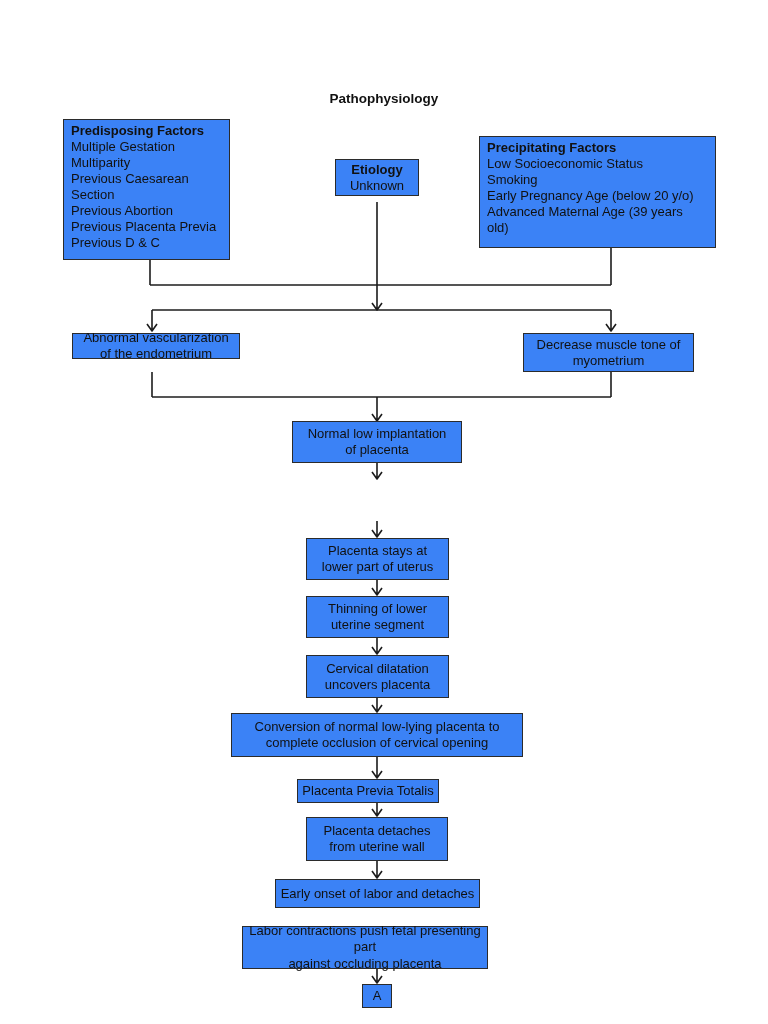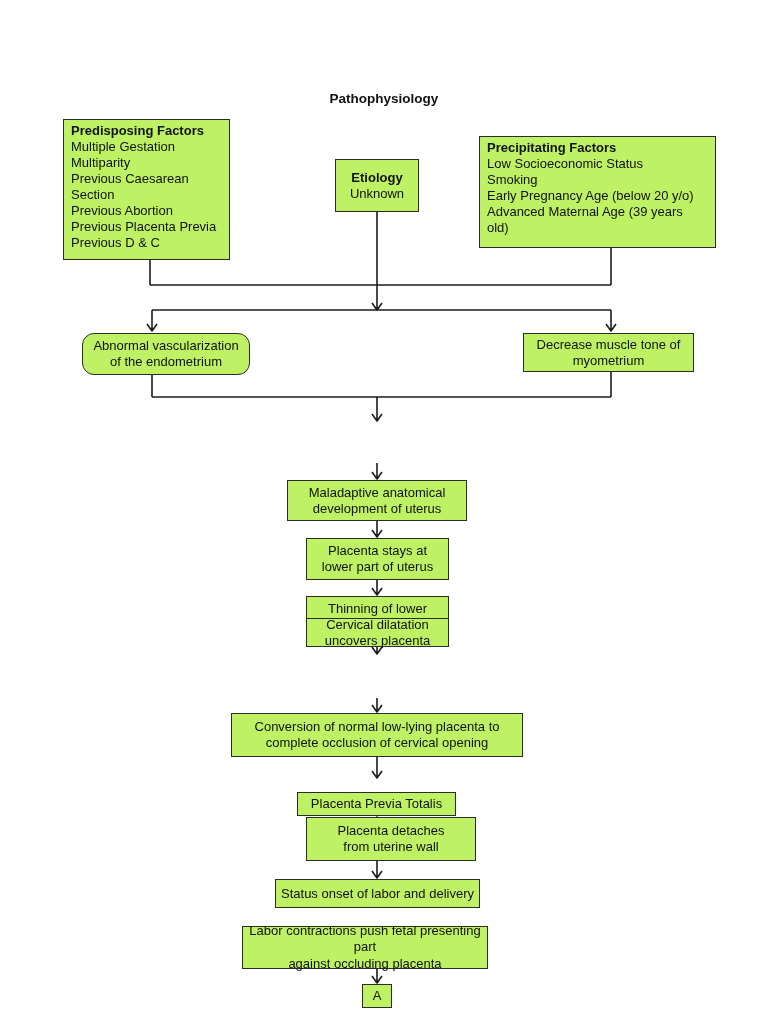--- a/index.html
+++ b/index.html
@@ -21,21 +21,21 @@
     position: absolute;
     font-weight: bold;
     font-size: 13.5px;
     text-align: center;
     white-space: nowrap;
   }
   .node {
     position: absolute;
     box-sizing: border-box;
     border: 1.5px solid #2b2b2b;
-    background: #bef264;
+    background: #3b82f6;
     display: flex;
     flex-direction: column;
     align-items: center;
     justify-content: center;
     text-align: center;
     font-size: 13px;
     line-height: 16px;
     white-space: pre-line;
     padding: 2px 4px;
   }
@@ -97,60 +97,60 @@
     <span class="bold">Predisposing Factors</span>
     <span>Multiple Gestation
 Multiparity
 Previous Caesarean
 Section
 Previous Abortion
 Previous Placenta Previa
 Previous D &amp; C</span>
   </div>
 
-  <div class="node" style="left:335px; top:159px; width:84px; height:53px;">
+  <div class="node" style="left:335px; top:159px; width:84px; height:37px;">
     <span class="bold">Etiology</span>
     <span>Unknown</span>
   </div>
 
   <div class="node factor" style="left:479px; top:136px; width:237px; height:112px;">
     <span class="bold">Precipitating Factors</span>
     <span>Low Socioeconomic Status
 Smoking
 Early Pregnancy Age (below 20 y/o)
 Advanced Maternal Age (39 years old)</span>
   </div>
 
-  <div class="node" style="left:82px; top:333px; width:168px; height:42px;border-radius:12px;">Abnormal vascularization
+  <div class="node" style="left:72px; top:333px; width:168px; height:26px;">Abnormal vascularization
 of the endometrium</div>
 
   <div class="node" style="left:523px; top:333px; width:171px; height:39px;">Decrease muscle tone of
 myometrium</div>
 
+  <div class="node" style="left:292px; top:421px; width:170px; height:42px;">Normal low implantation
+of placenta</div>
 
-  <div class="node" style="left:287px; top:480px; width:180px; height:41px;">Maladaptive anatomical
-development of uterus</div>
 
   <div class="node" style="left:306px; top:538px; width:143px; height:42px;text-align:center;">Placenta stays at
 lower part of uterus</div>
 
   <div class="node" style="left:306px; top:596px; width:143px; height:42px;">Thinning of lower
 uterine segment</div>
 
-  <div class="node" style="left:306px; top:618px; width:143px; height:29px;">Cervical dilatation
+  <div class="node" style="left:306px; top:655px; width:143px; height:43px;">Cervical dilatation
 uncovers placenta</div>
 
   <div class="node wide-line" style="left:231px; top:713px; width:292px; height:44px;">Conversion of normal low-lying placenta to
 complete occlusion of cervical opening</div>
 
-  <div class="node" style="left:297px; top:779px; width:159px; height:24px;margin-top:13px;">Placenta Previa Totalis</div>
+  <div class="node" style="left:297px; top:779px; width:142px; height:24px;">Placenta Previa Totalis</div>
 
-  <div class="node" style="left:306px; top:817px; width:170px; height:44px;">Placenta detaches
+  <div class="node" style="left:306px; top:817px; width:142px; height:44px;">Placenta detaches
 from uterine wall</div>
 
-  <div class="node" style="left:275px; top:879px; width:205px; height:29px;">Status onset of labor and delivery</div>
+  <div class="node" style="left:275px; top:879px; width:205px; height:29px;">Early onset of labor and detaches</div>
 
   <div class="node wide-line" style="left:242px; top:926px; width:246px; height:43px;">Labor contractions push fetal presenting part
 against occluding placenta</div>
 
   <div class="node" style="left:362px; top:984px; width:30px; height:24px;">A</div>
 
 </div>
 
 </body></html>

